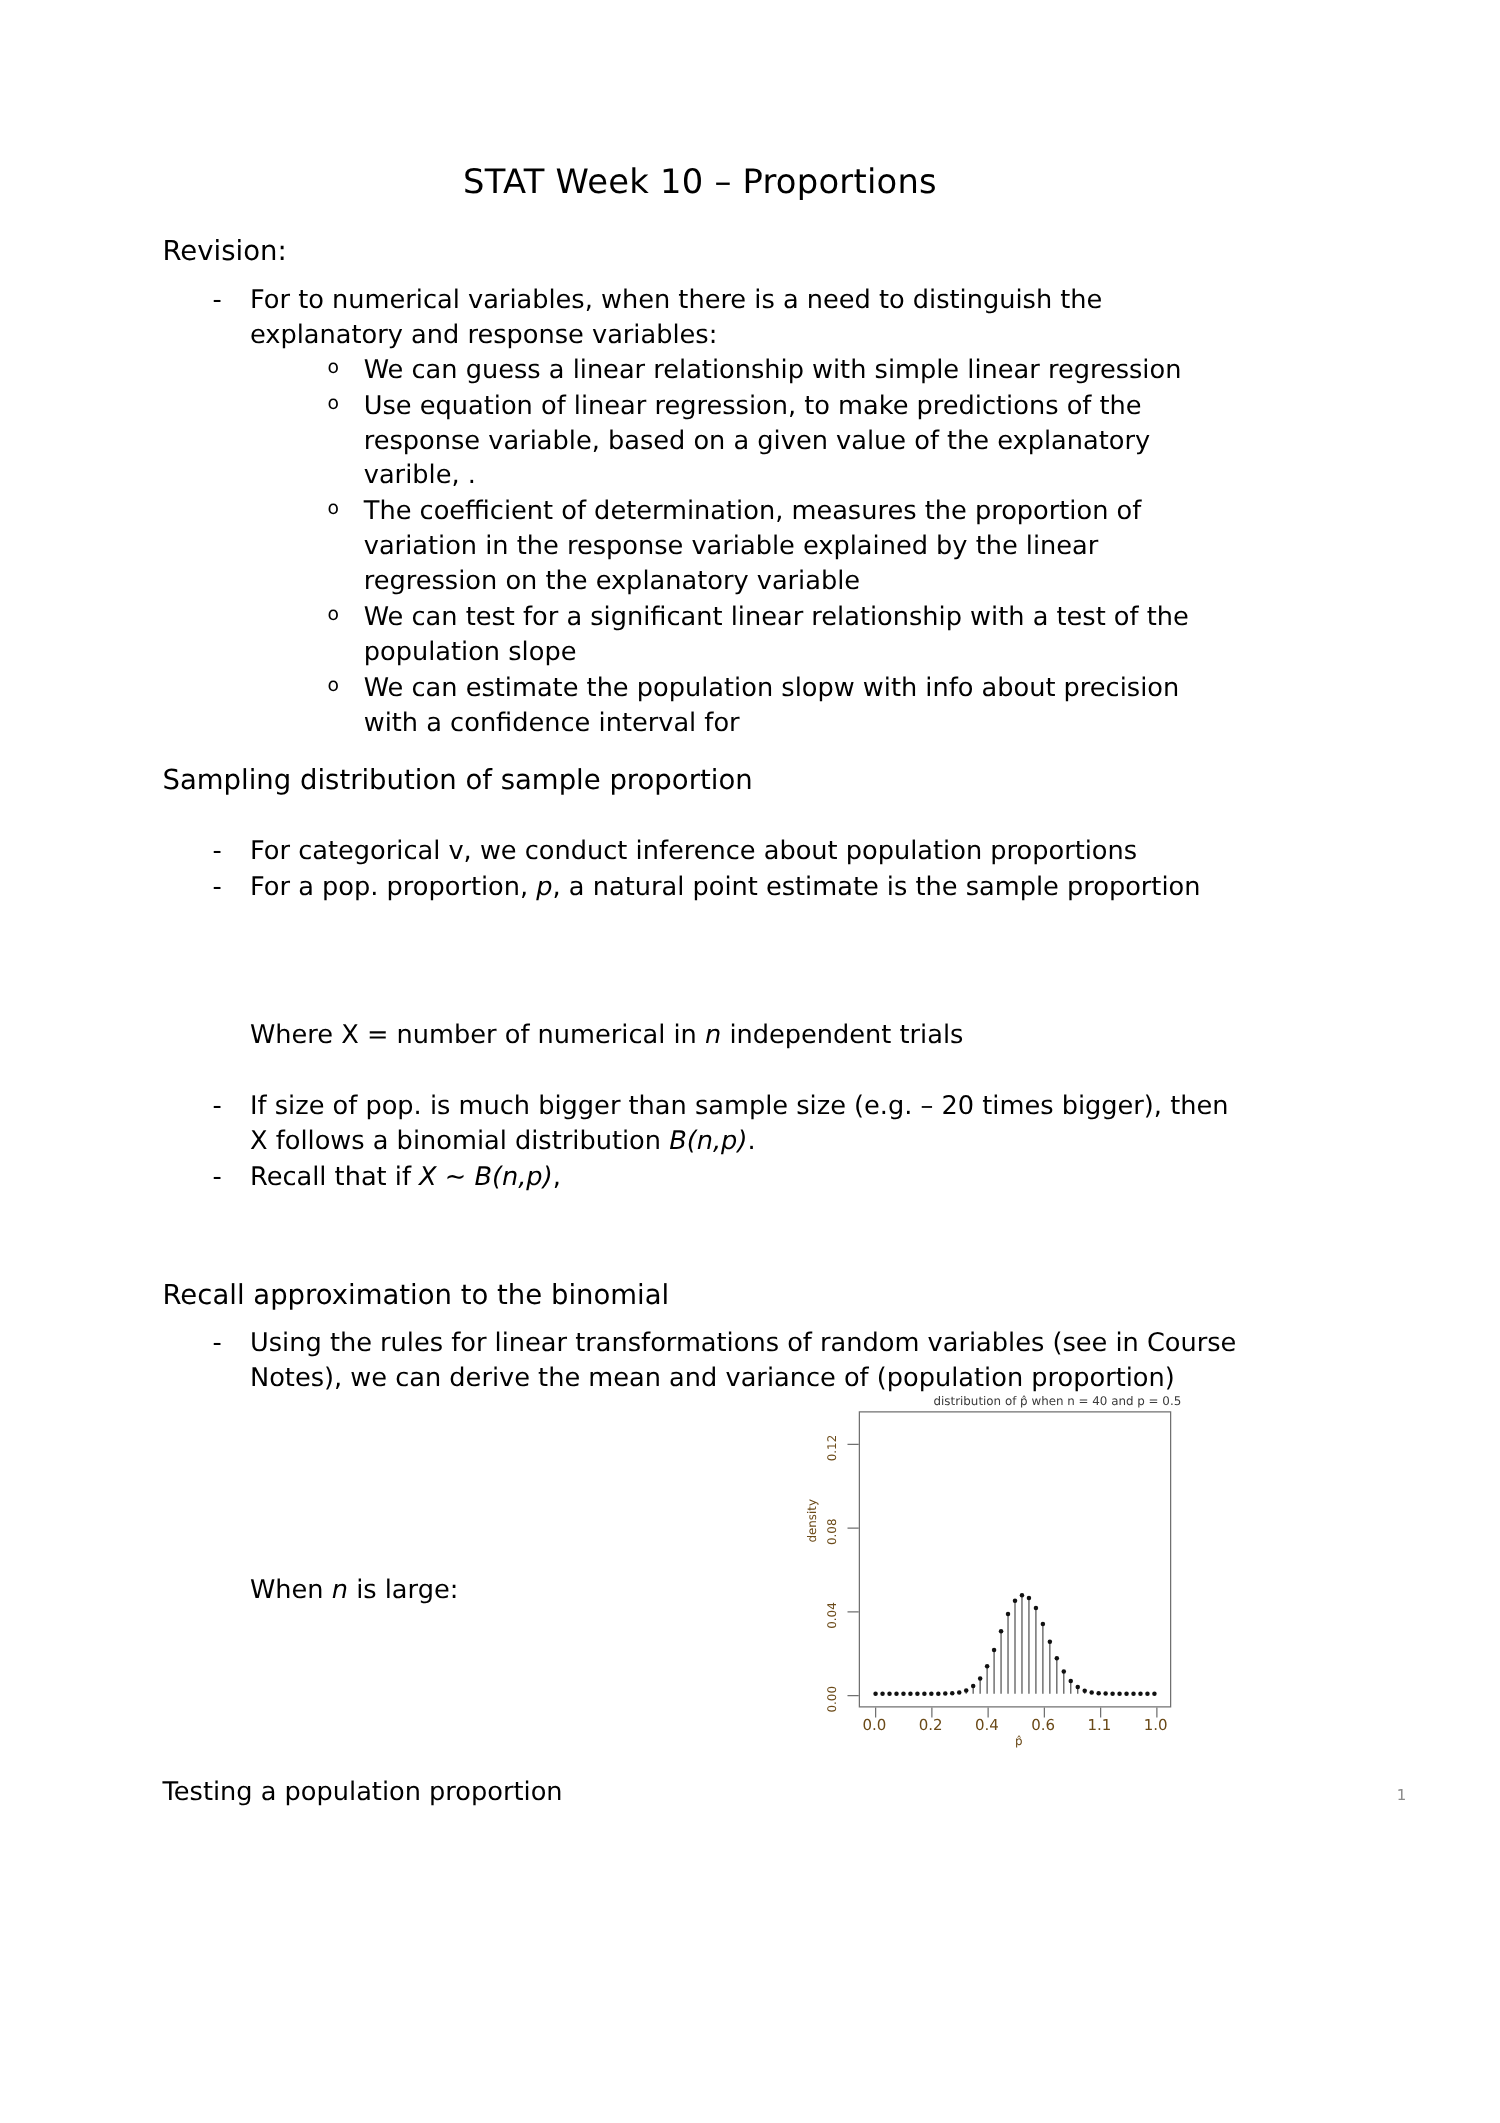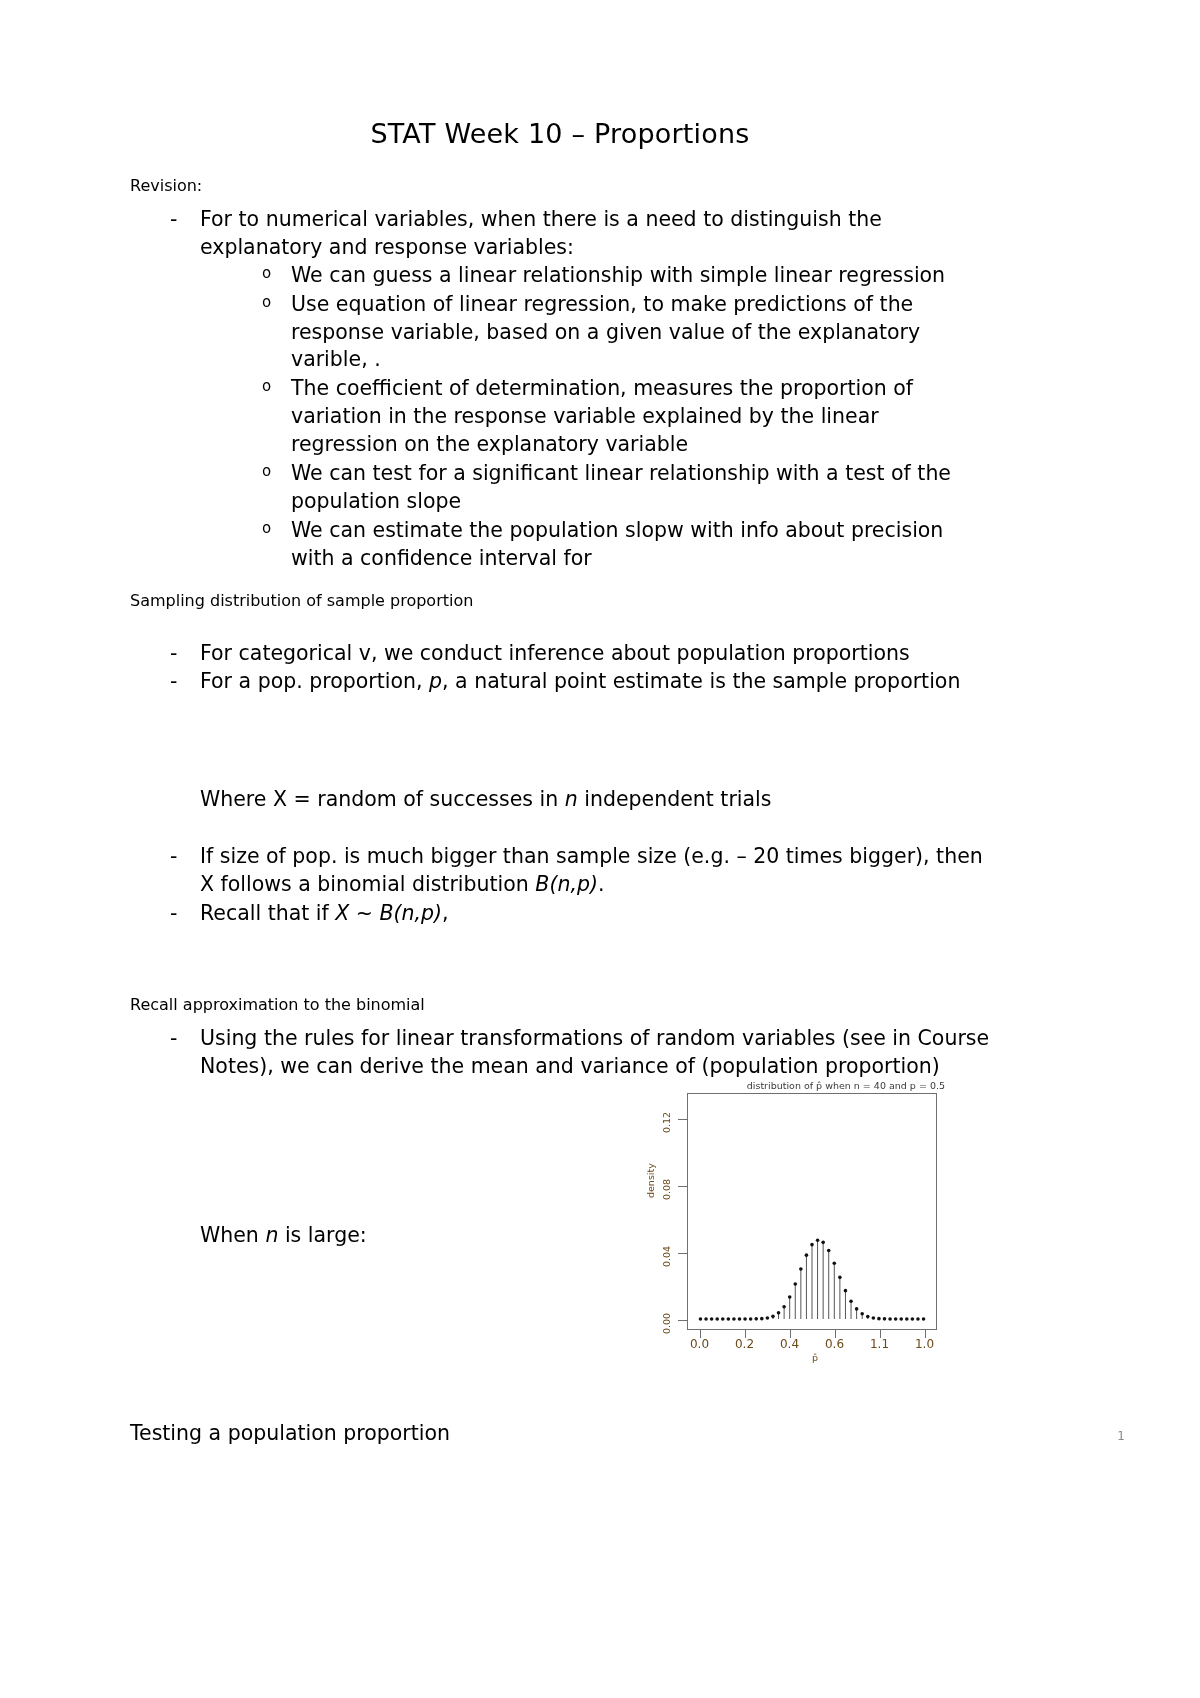--- a/index.html
+++ b/index.html
@@ -22,25 +22,25 @@
   .content {
     position: absolute;
     left: 130px;
     top: 118px;
     width: 860px;
   }
   h1.doc-title {
     font-size: 27px;
     font-weight: normal;
     text-align: center;
-    margin: 0 0 26px 0;
+    margin: 12px 0 26px 0;
     letter-spacing: 0.2px;
   }
   .para {
-    font-size: 16px;
+    font-size: 22px;
     line-height: 1.32;
     margin: 0 0 10px 0;
   }
   .para.heading-bold {
     font-weight: bold;
     margin-top: 24px;
     margin-bottom: 20px;
     letter-spacing: 0.1px;
   }
   .para.section-label {
@@ -242,21 +242,21 @@
         <span>For categorical v, we conduct inference about population proportions</span>
       </li>
       <li>
         <span class="bullet-dash">-</span>
         <span>For a pop. proportion, </span><em>p</em><span>, a natural point estimate is the sample proportion</span>
       </li>
     </ul>
 
     <div class="gap-lg"></div>
 
-    <p class="indent-para"><span>Where X = random of successes in </span><em>n</em><span> independent trials</span></p>
+    <p class="indent-para"><span>Where X = number of numerical in </span><em>n</em><span> independent trials</span></p>
 
     <div class="gap-sm"></div>
 
     <ul class="lvl1">
       <li>
         <span class="bullet-dash">-</span>
         <span>If size of pop. is much bigger than sample size (e.g. – 20 times bigger), then X follows a binomial distribution </span><em>B(n,p)</em><span>.</span>
       </li>
       <li>
         <span class="bullet-dash">-</span>

